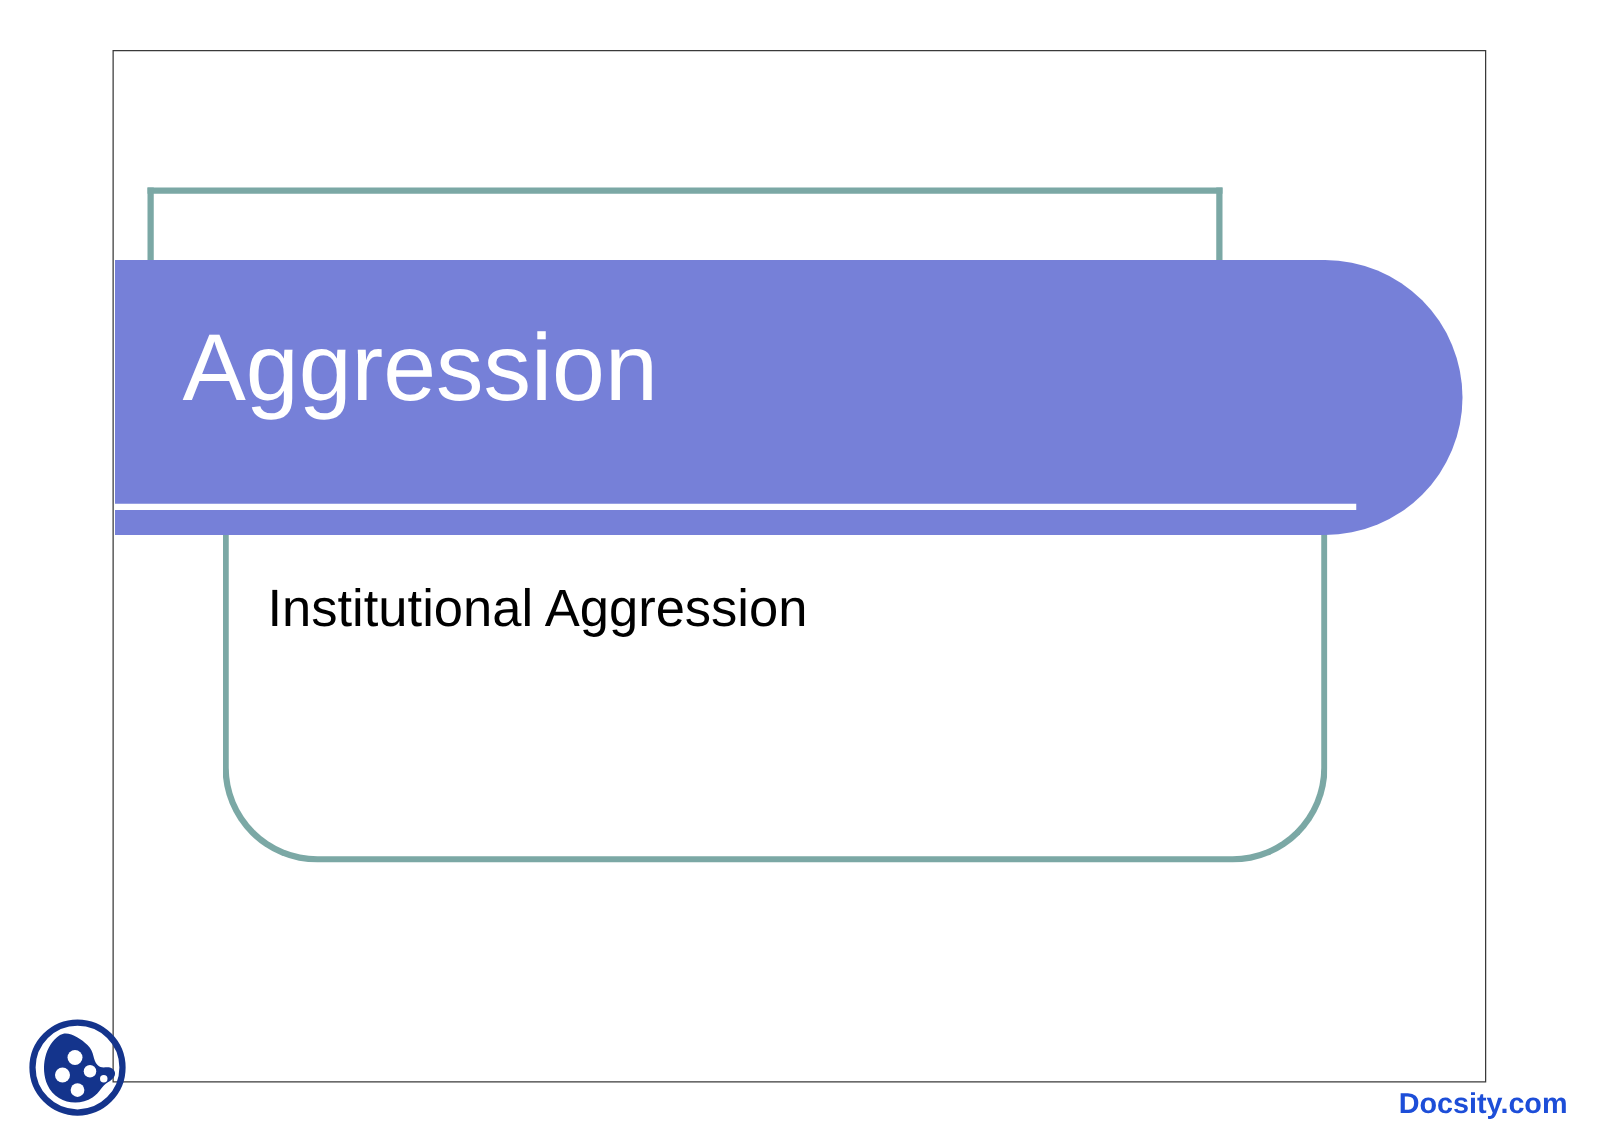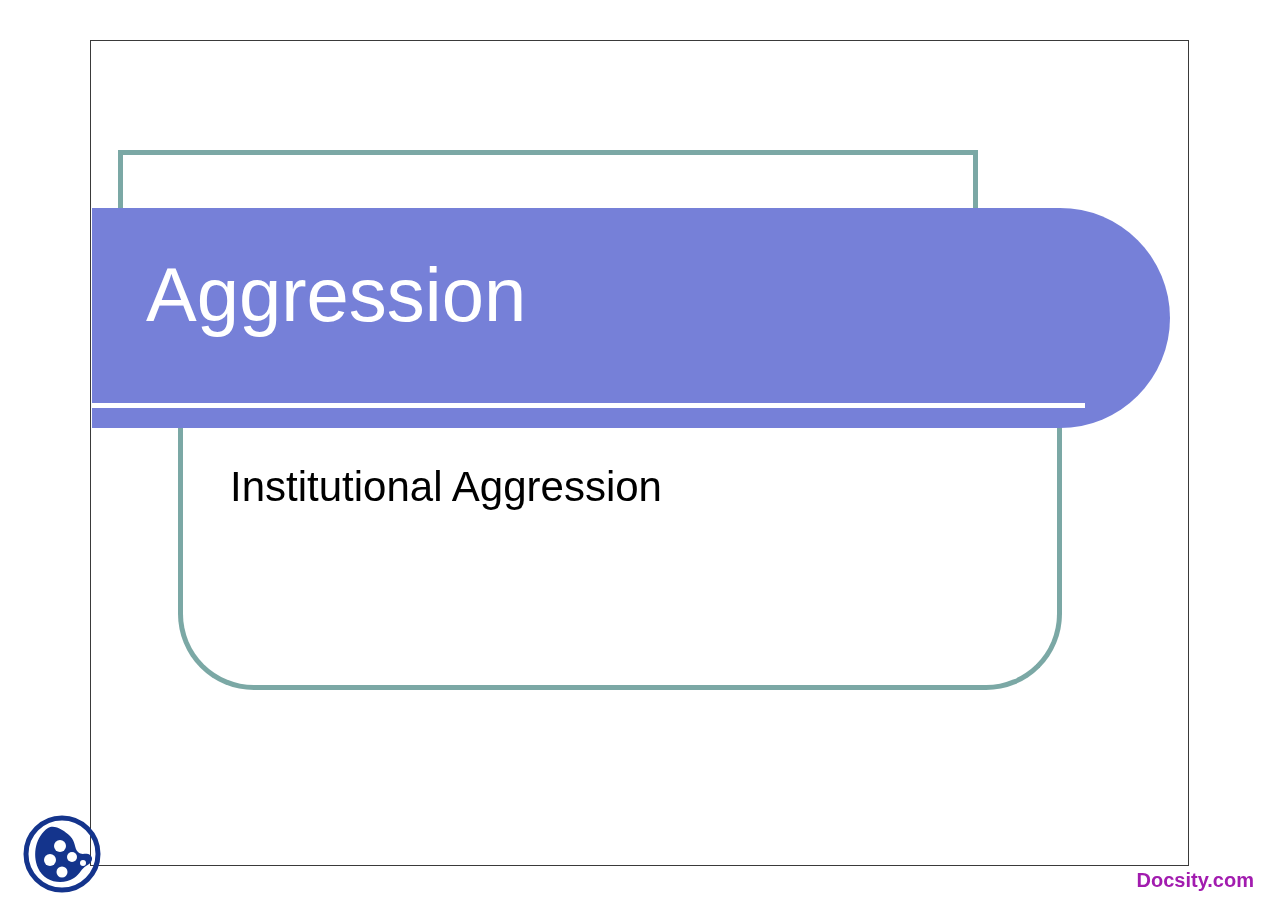--- a/index.html
+++ b/index.html
@@ -89,44 +89,44 @@
     font-size: 76px;
     line-height: 86px;
     color: #ffffff;
     font-weight: normal;
     letter-spacing: 0px;
     white-space: nowrap;
   }
 
   #body-text {
     position: absolute;
-    left: 230px;
+    left: 214px;
     top: 461px;
     font-size: 42px;
     line-height: 52px;
     color: #000000;
     font-weight: normal;
     white-space: nowrap;
   }
 
   
   #docsity-logo {
     position: absolute;
     left: 20px;
     top: 812px;
     width: 84px;
     height: 84px;
   }
   #docsity-url {
     position: absolute;
     right: 26px;
     top: 869px;
-    font-size: 20px;
+    font-size: 23px;
     font-weight: bold;
-    color: #a21caf;
+    color: #1d4ed8;
     white-space: nowrap;
   }
 </style>
 </head>
 <body>
 
 <div id="slide-root">
 
   <div id="slide-frame"></div>
 

